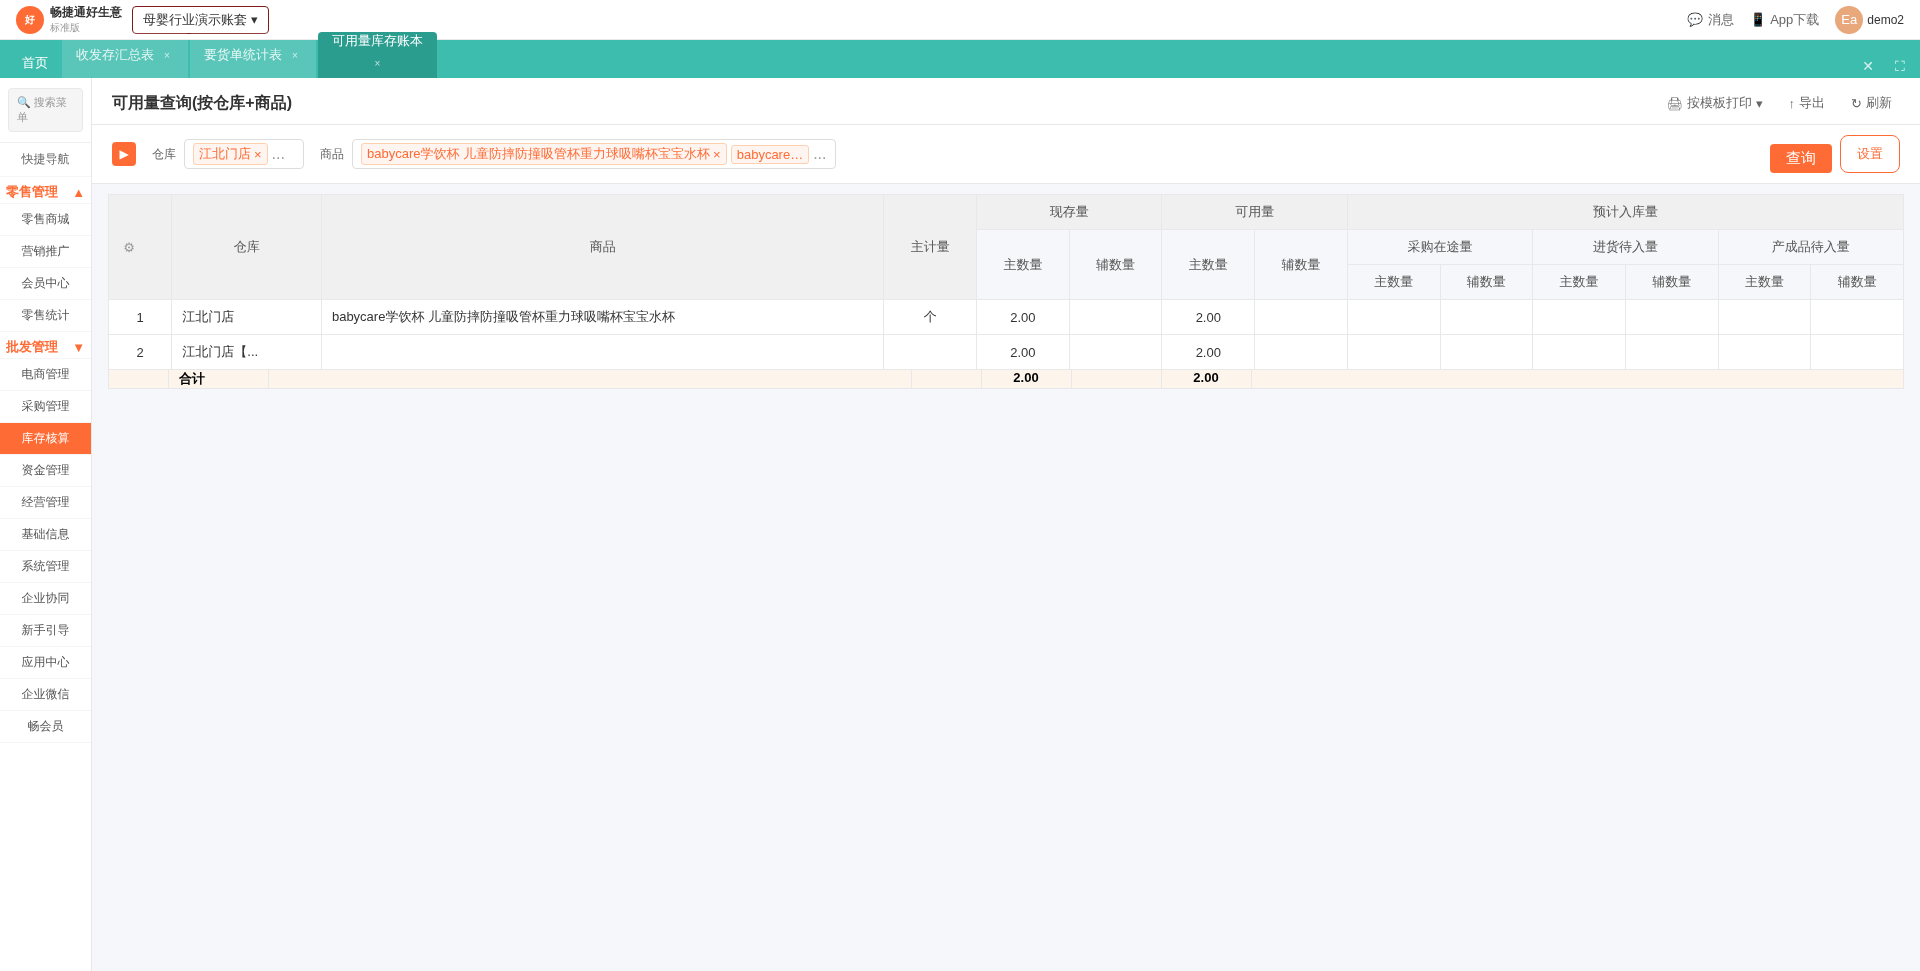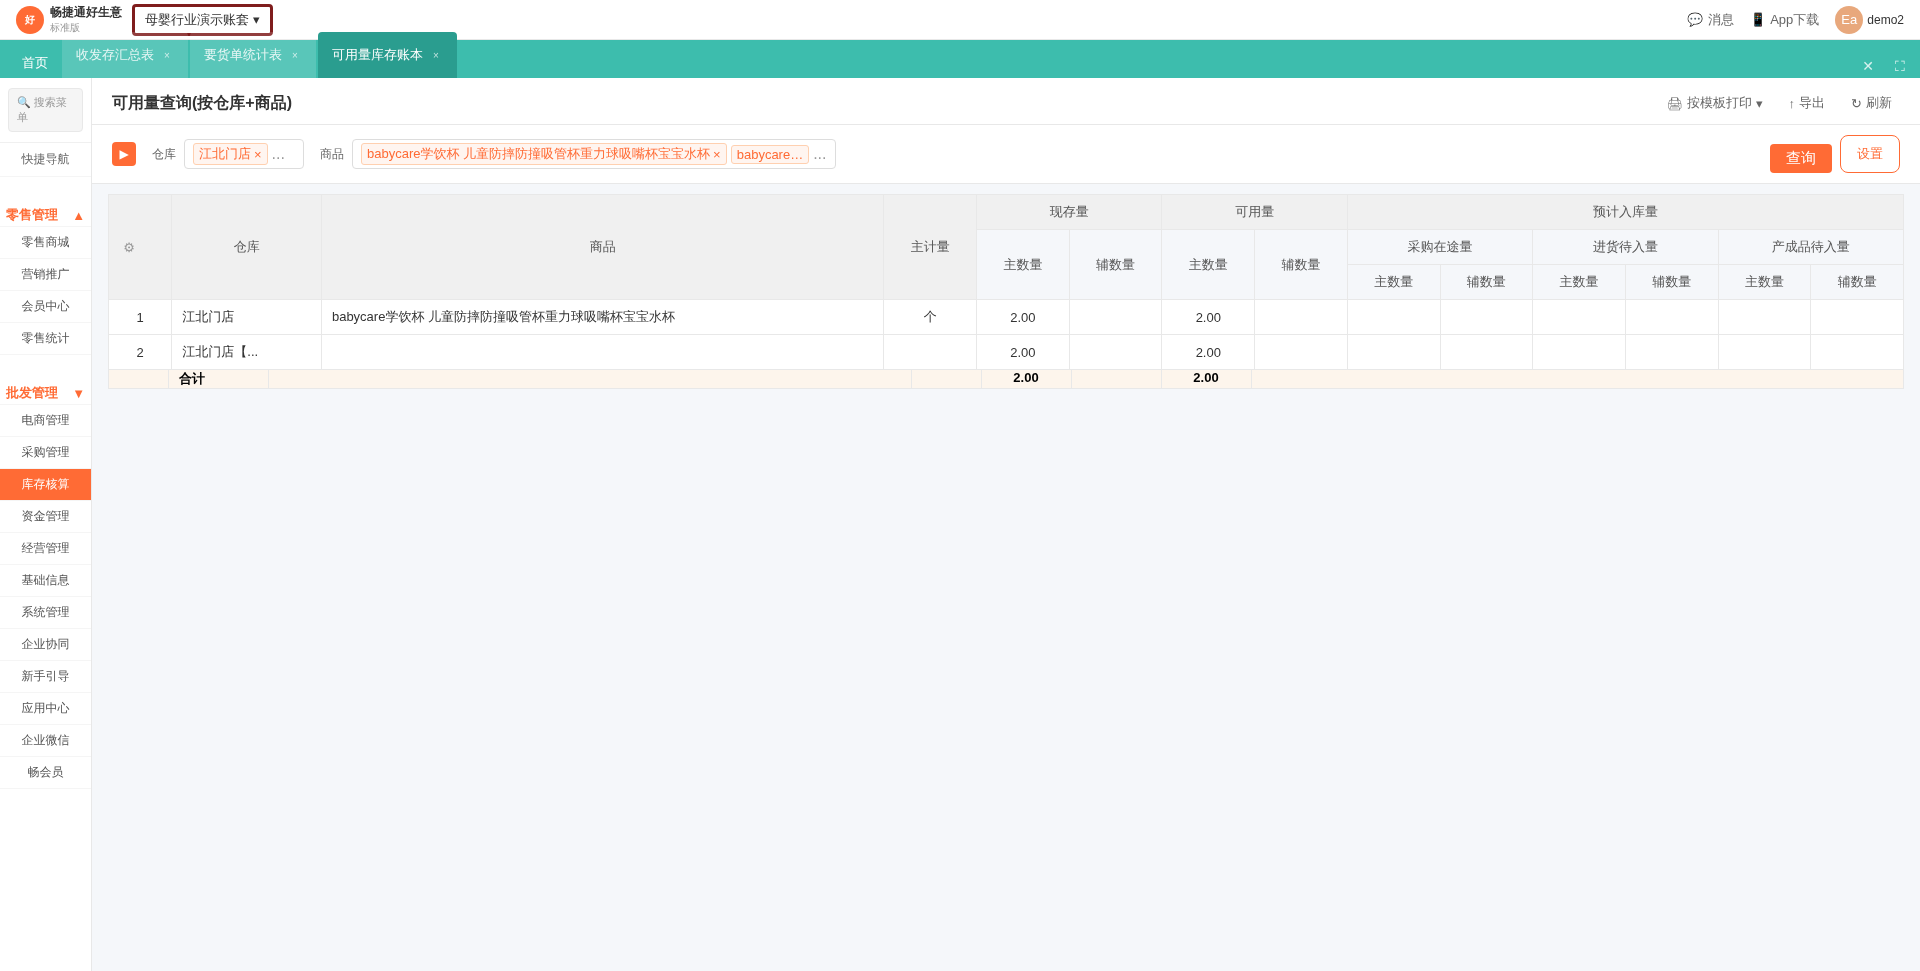--- a/index.html
+++ b/index.html
@@ -42,21 +42,21 @@
       display: flex;
       flex-direction: column;
     }
     .logo-title { font-size: 12px; color: #333; font-weight: bold; }
     .logo-subtitle { font-size: 10px; color: #999; }
     .company-selector {
       display: flex;
       align-items: center;
       gap: 4px;
       padding: 4px 10px;
-      border: 3px solid #7f1d1d;
+      border: 1px solid #7f1d1d;
       border-radius: 4px;
       cursor: pointer;
       color: #333;
       font-size: 12px;
     }
     .top-bar-right {
       display: flex;
       align-items: center;
       gap: 16px;
     }
@@ -102,20 +102,21 @@
       border-radius: 4px 4px 0 0;
       font-size: 12px;
       color: rgba(255,255,255,0.85);
       background: rgba(255,255,255,0.15);
       margin-right: 2px;
       position: relative;
     }
     .tab.active {
       background: #2a9d8f;
       color: #fff;
+      flex-direction: column;
     }
     .tab-close {
       width: 14px;
       height: 14px;
       display: flex;
       align-items: center;
       justify-content: center;
       border-radius: 50%;
       font-size: 10px;
       color: rgba(255,255,255,0.7);
@@ -192,21 +193,20 @@
     .sidebar-section {
       padding: 6px 6px 2px;
       display: flex;
       align-items: center;
       justify-content: space-between;
       color: #ff6b35;
       font-size: 12px;
       font-weight: bold;
       cursor: pointer;
       border-bottom: 1px solid #f5f5f5;
-      margin-top: 23px;
     }
     .sidebar-section-item {
       padding: 7px 6px;
       color: #555;
       cursor: pointer;
       font-size: 12px;
       text-align: center;
       border-bottom: 1px solid #f5f5f5;
     }
     .sidebar-section-item.active {

